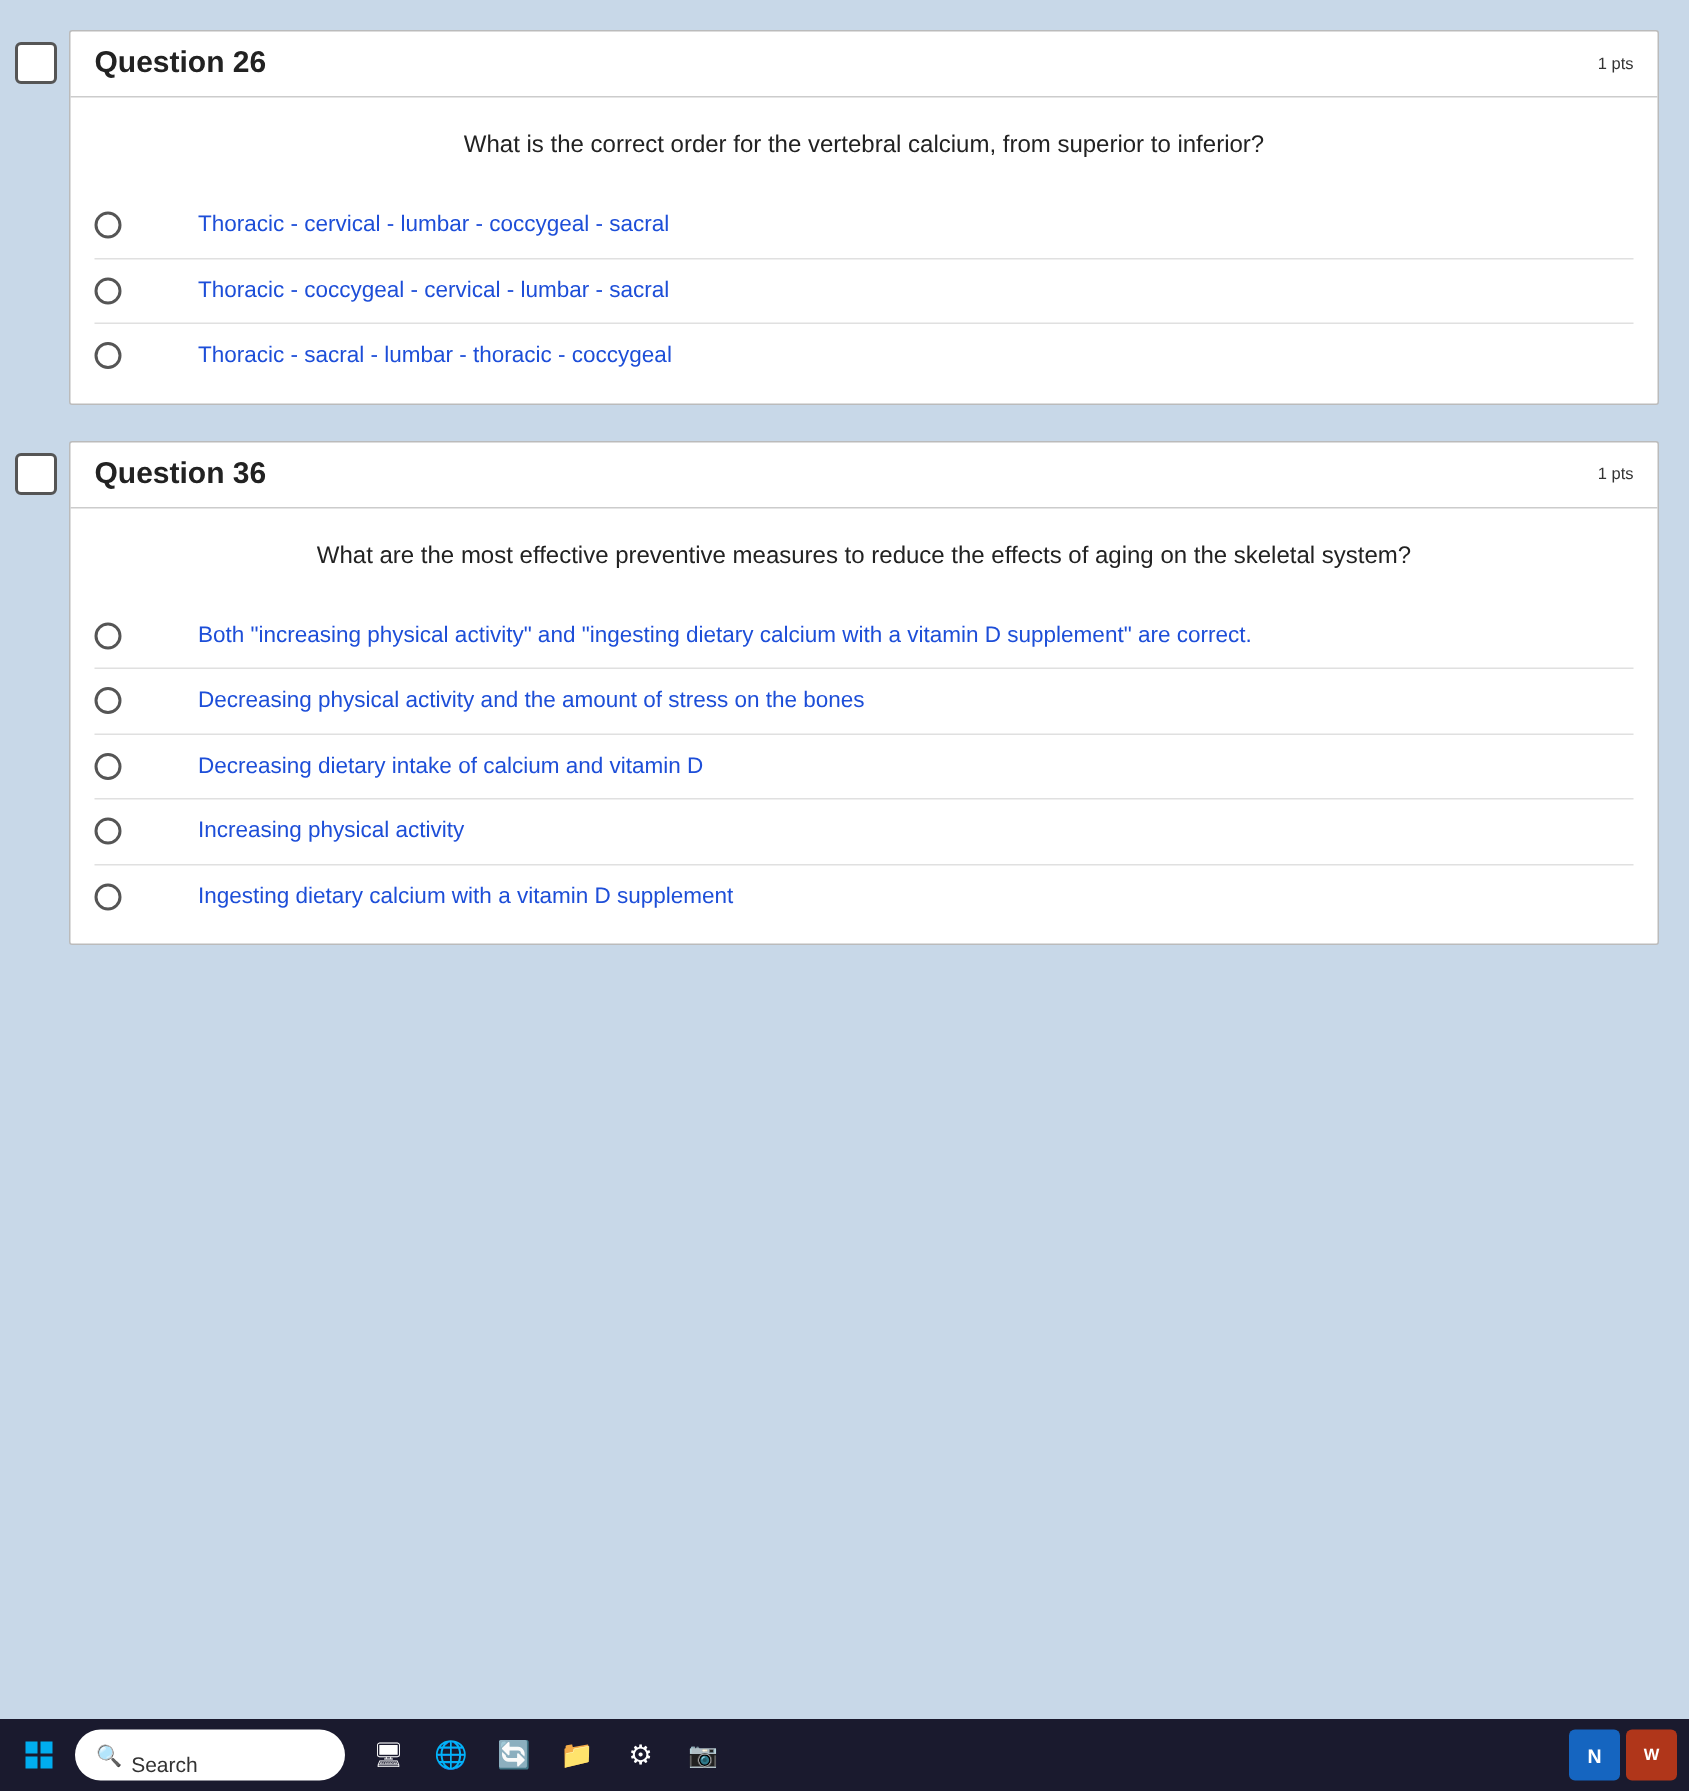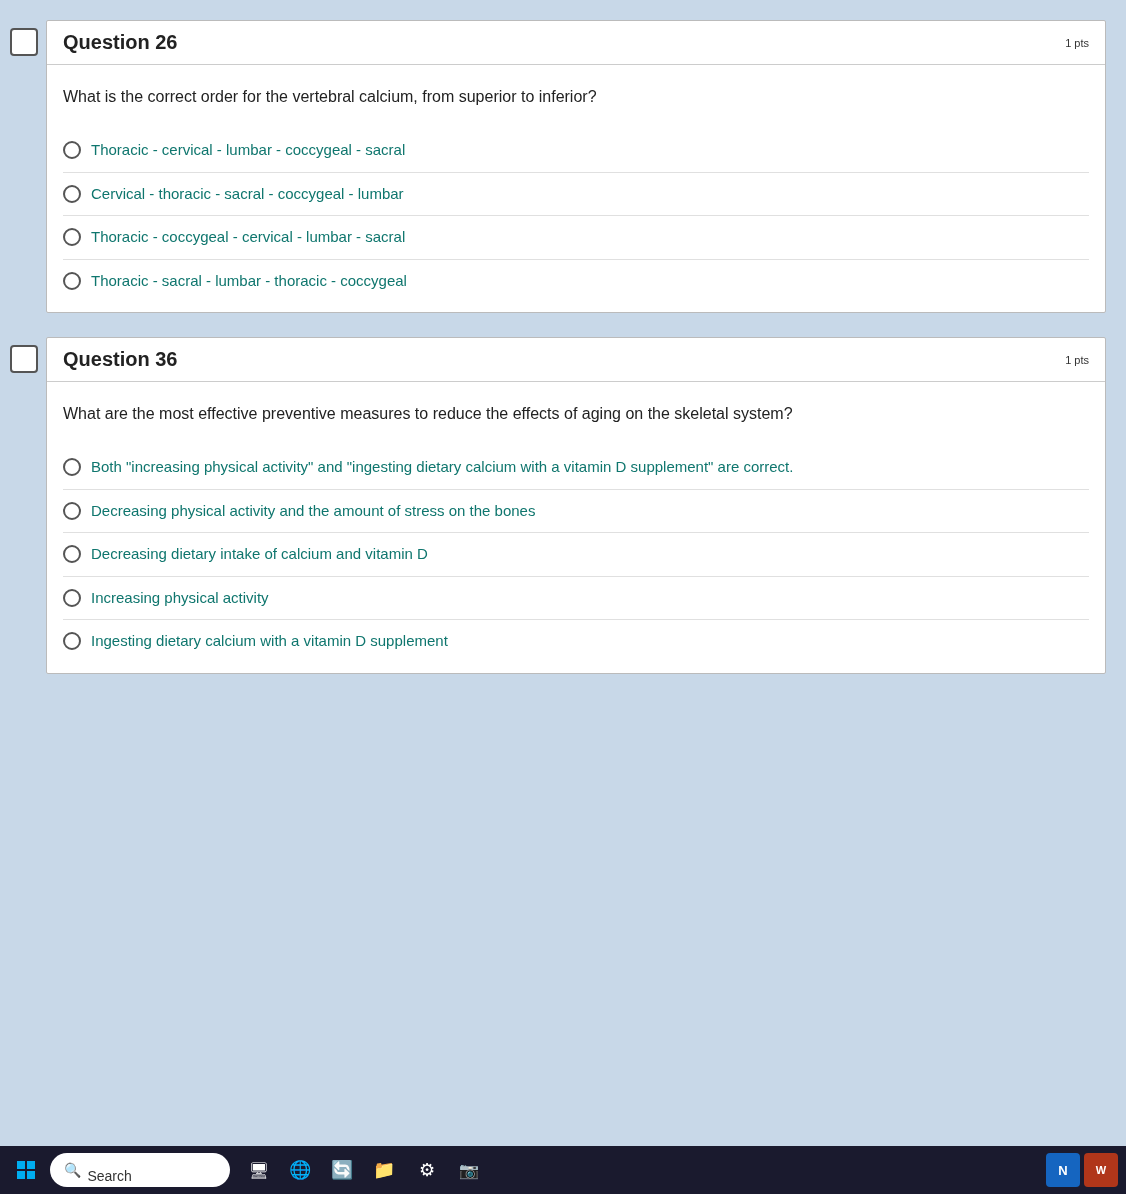--- a/index.html
+++ b/index.html
@@ -18,20 +18,21 @@
 
     .page-container {
       width: 1126px;
       padding: 10px 20px 10px 10px;
     }
 
     .question-block {
       display: flex;
       align-items: flex-start;
       margin-bottom: 24px;
+      text-align: center;
     }
 
     .question-checkbox {
       width: 28px;
       height: 28px;
       border: 2px solid #555;
       border-radius: 4px;
       margin-top: 8px;
       margin-right: 8px;
       flex-shrink: 0;
@@ -78,22 +79,23 @@
     .options-list {
       list-style: none;
     }
 
     .option-item {
       display: flex;
       align-items: flex-start;
       padding: 10px 0;
       border-top: 1px solid #e0e0e0;
       font-size: 15px;
-      color: #0f766e;
+      color: #1d4ed8;
       line-height: 1.5;
+      gap: 41px;
     }
 
     .option-item:first-child {
       border-top: none;
     }
 
     .radio-circle {
       width: 18px;
       height: 18px;
       border: 2px solid #555;
@@ -230,24 +232,20 @@
         </div>
         <div class="question-body">
           <div class="question-text">What is the correct order for the vertebral calcium, from superior to inferior?</div>
           <ul class="options-list">
             <li class="option-item">
               <div class="radio-circle"></div>
               <span>Thoracic - cervical - lumbar - coccygeal - sacral</span>
             </li>
             <li class="option-item">
               <div class="radio-circle"></div>
-              <span>Cervical - thoracic - sacral - coccygeal - lumbar</span>
-            </li>
-            <li class="option-item">
-              <div class="radio-circle"></div>
               <span>Thoracic - coccygeal - cervical - lumbar - sacral</span>
             </li>
             <li class="option-item">
               <div class="radio-circle"></div>
               <span>Thoracic - sacral - lumbar - thoracic - coccygeal</span>
             </li>
           </ul>
         </div>
       </div>
     </div>

